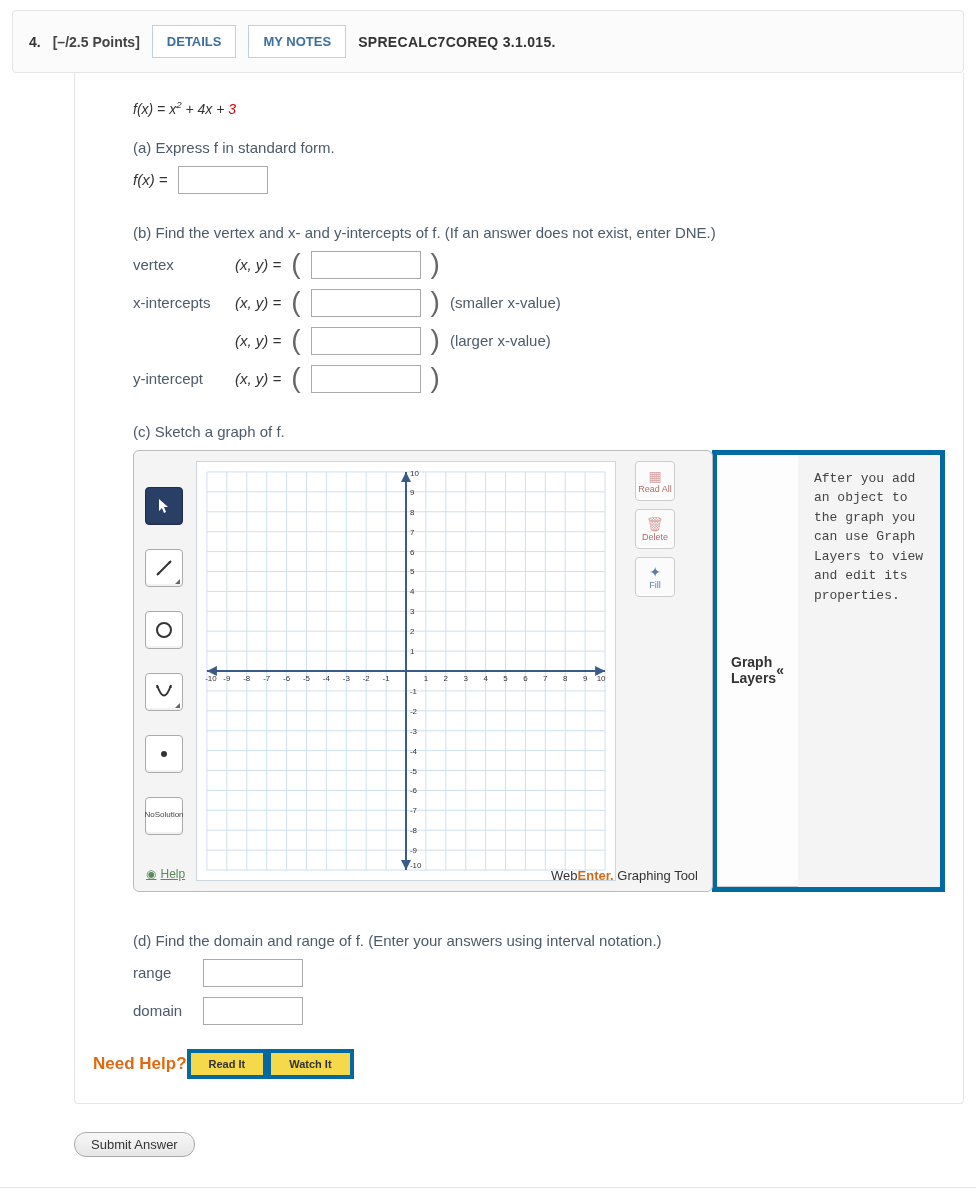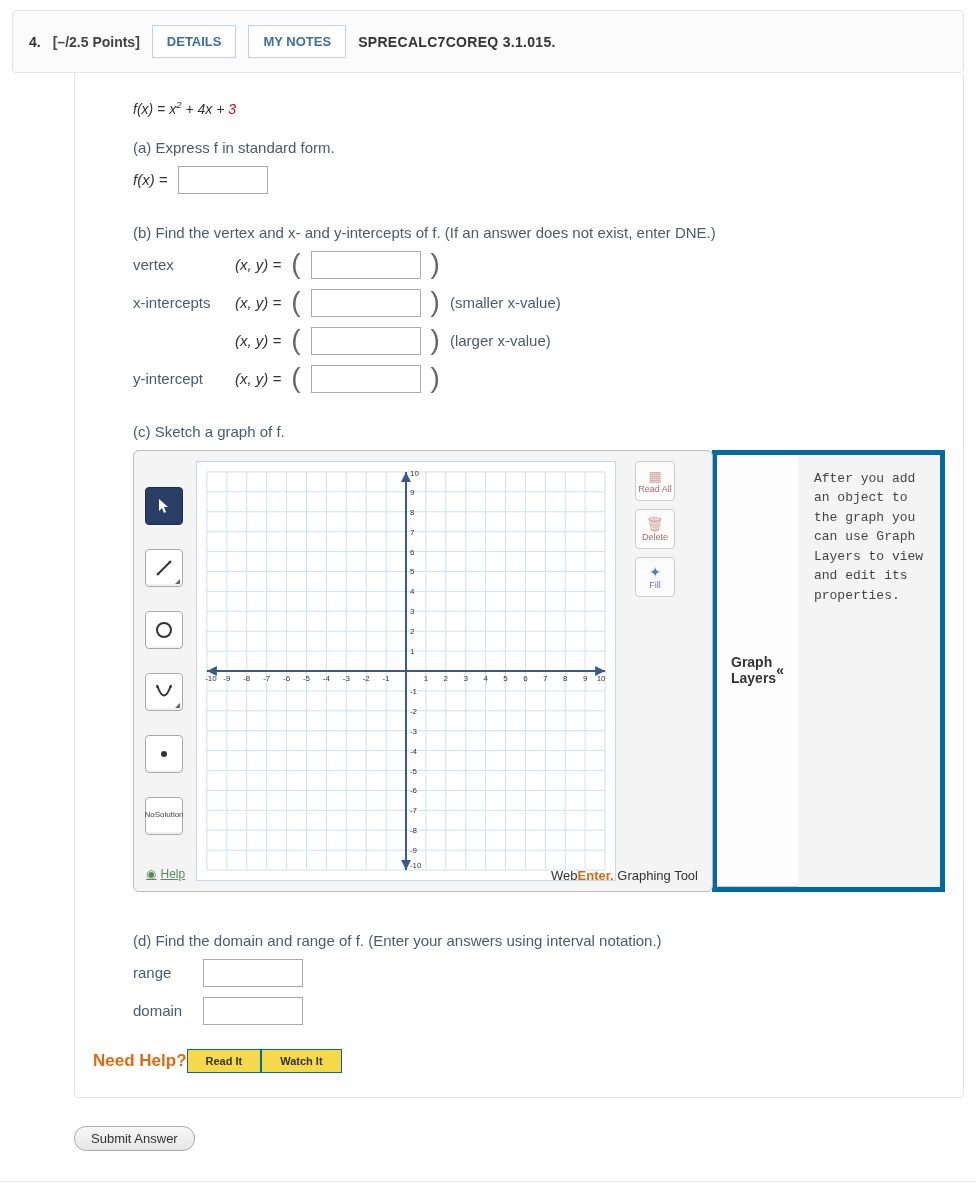--- a/index.html
+++ b/index.html
@@ -104,21 +104,21 @@
     background:#fff;
     display:flex; flex-direction:row;
     min-width: 0;
   }
   .layers-head { display:flex; align-items:center; justify-content:space-between; padding:12px 14px; font-weight:700; color:#333; border-bottom:1px solid #ccc; background:#fdfdfd; }
   .layers-head .collapse { font-weight:700; color:#333; }
   .layers-body { background:#f4f4f4; padding:14px 16px; font-size:13px; color:#444; line-height:1.5;font-family:Liberation Mono, monospace; }
   
   .needhelp { margin: 24px 0 0 0; display:flex; align-items:center; gap:0;}
   .needhelp .label { color:#e06a10; font-weight:700; font-size:17px; }
-  .help-btn { background:#f5d94a; border:1px solid #0369a1; font-size:11px; font-weight:700; color:#333; padding:5px 18px; cursor:pointer; }
+  .help-btn { background:#f5d94a; border:4px solid #0369a1; font-size:11px; font-weight:700; color:#333; padding:5px 18px; cursor:pointer; }
   .submit-box { margin: 28px 0 0 0; }
   .submit-btn {
     background: linear-gradient(#f7f7f7,#e6e6e6);
     border:1px solid #aaa; border-radius:12px;
     padding:4px 16px; font-size:13px; color:#333; cursor:pointer;
   }
   .outer-wrap { border-bottom:1px solid #e5e5e5; padding-bottom: 30px;}
 </style>
 </head>
 <body>

